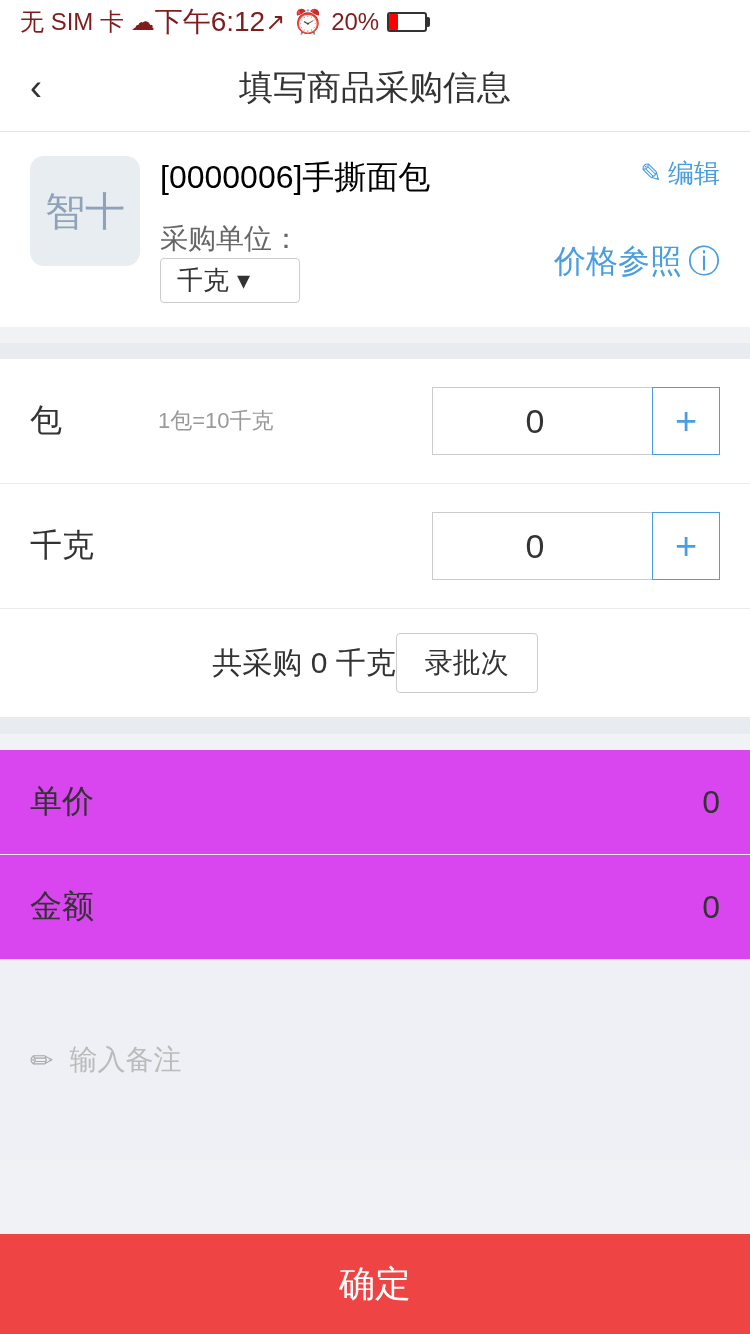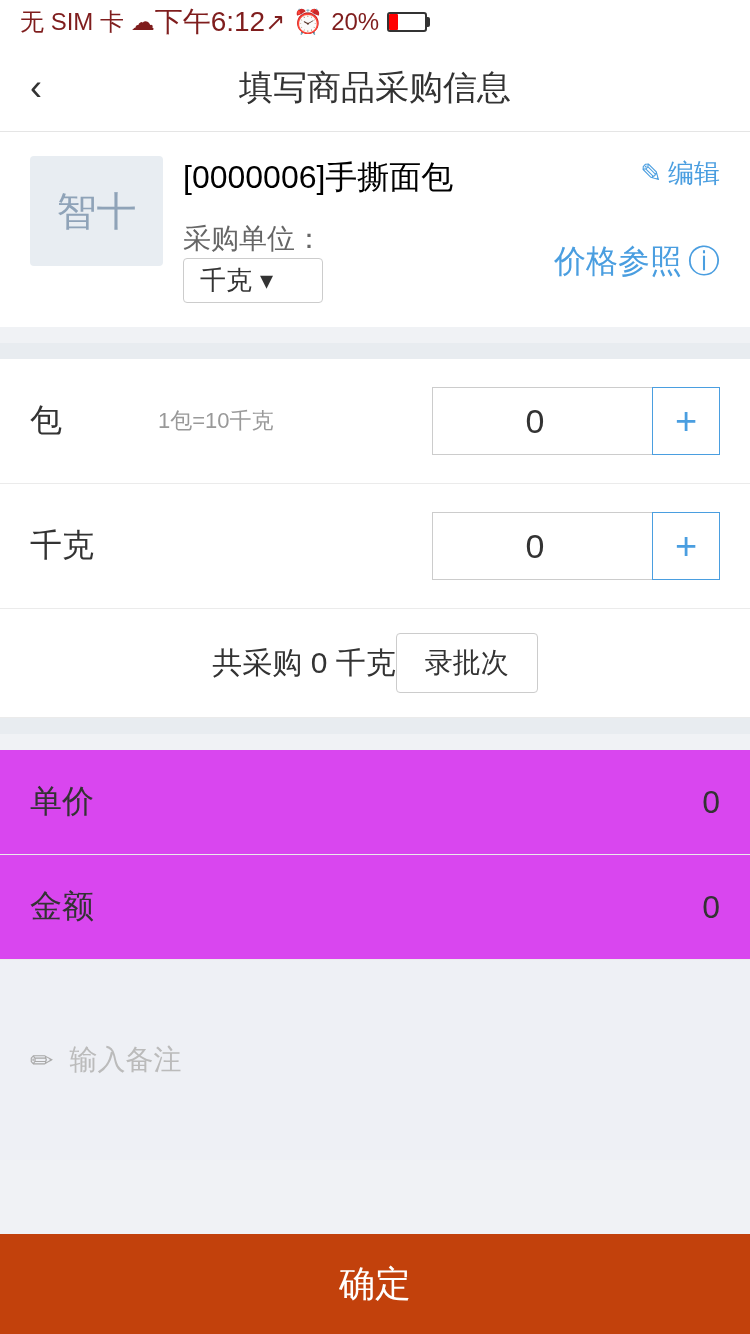--- a/index.html
+++ b/index.html
@@ -76,24 +76,24 @@
     
     .product-card {
       background: #fff;
       padding: 24px 30px;
       display: flex;
       align-items: flex-start;
       gap: 20px;
       margin-bottom: 16px;
     }
     .product-thumb {
-      width: 133px;
+      width: 110px;
       height: 110px;
       background: #e8edf2;
-      border-radius: 4px;
+      border-radius: 14px;
       display: flex;
       align-items: center;
       justify-content: center;
       flex-shrink: 0;
     }
     .owl-icon {
       font-size: 40px;
       color: #8fa3b8;
     }
     .product-info { flex: 1; }
@@ -238,21 +238,21 @@
     .remark-icon { font-size: 28px; color: #aaa; }
     .remark-placeholder { font-size: 28px; color: #bbb; }
 
     
     .confirm-btn {
       position: fixed;
       bottom: 0;
       left: 0;
       width: 750px;
       height: 100px;
-      background: #c2410c;
+      background: #ef4444;
       color: #fff;
       font-size: 36px;
       border: none;
       cursor: pointer;
       display: flex;
       align-items: center;
       justify-content: center;
     }
 
     .main-content {

